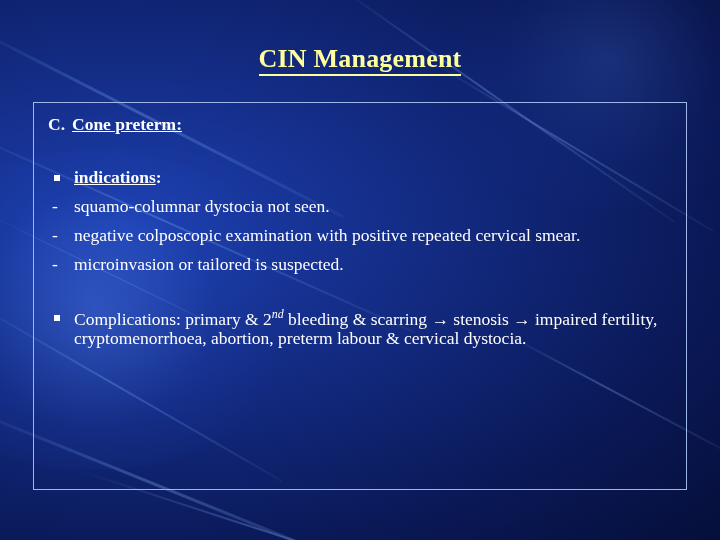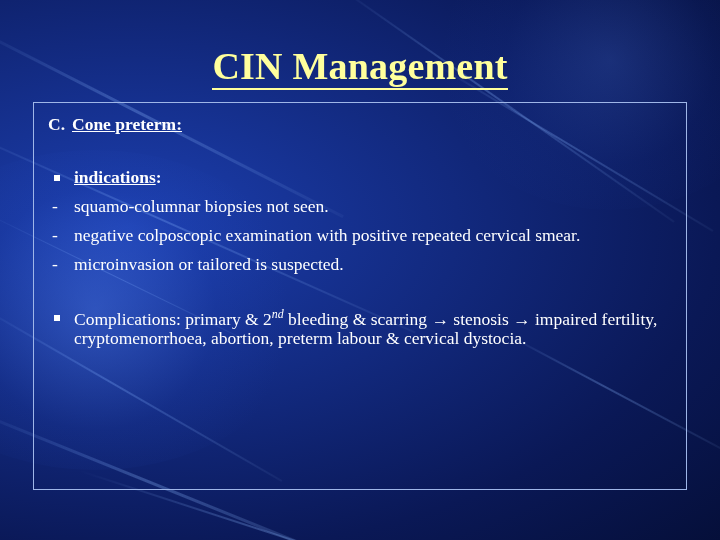--- a/index.html
+++ b/index.html
@@ -40,21 +40,21 @@
     pointer-events: none;
   }
 
   .title {
     position: absolute;
     left: 0;
     top: 44px;
     width: 720px;
     text-align: center;
     color: #ffff9c;
-    font-size: 38px;
+    font-size: 26px;
     font-weight: bold;
     letter-spacing: 0.2px;
   }
   .title span {
     border-bottom: 2px solid #ffff9c;
     padding-bottom: 1px;
   }
 
   .body-box {
     position: absolute;
@@ -143,21 +143,21 @@
       <span class="marker">C.</span><span class="u">Cone preterm:</span>
     </div>
 
     <div class="line bold-underline lvl-sq">
       <span class="bullet"></span>
       <span class="txt"><span class="u">indications</span><span>:</span></span>
     </div>
 
     <div class="line lvl-dash">
       <span class="dash">-</span>
-      <span>squamo-columnar biopsies not seen.</span>
+      <span>squamo-columnar dystocia not seen.</span>
     </div>
 
     <div class="line lvl-dash">
       <span class="dash">-</span>
       <span>negative colposcopic examination with positive repeated cervical smear.</span>
     </div>
 
     <div class="line lvl-dash">
       <span class="dash">-</span>
       <span>microinvasion or tailored is suspected.</span>

